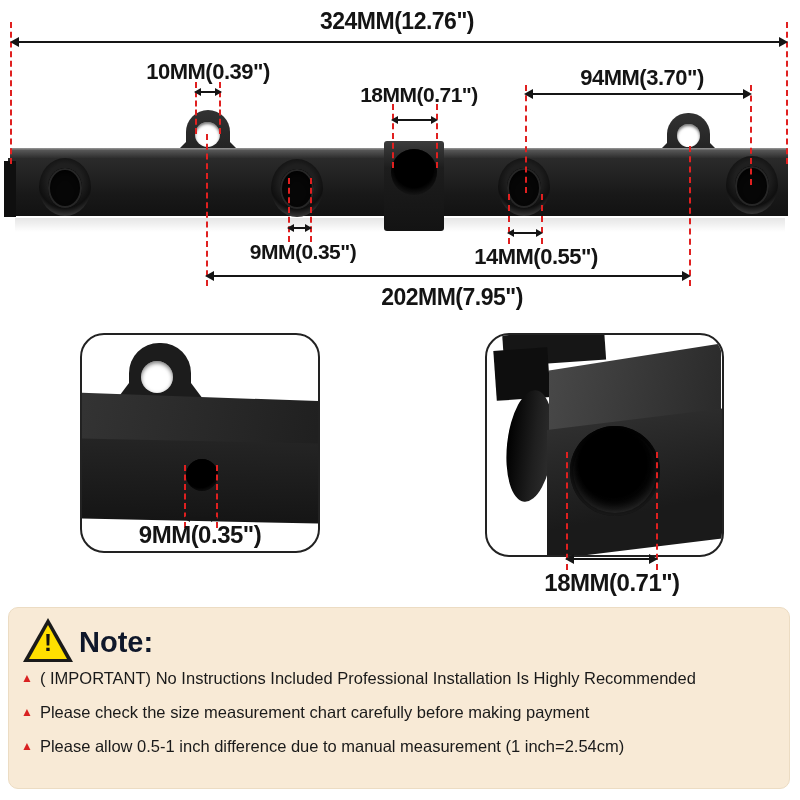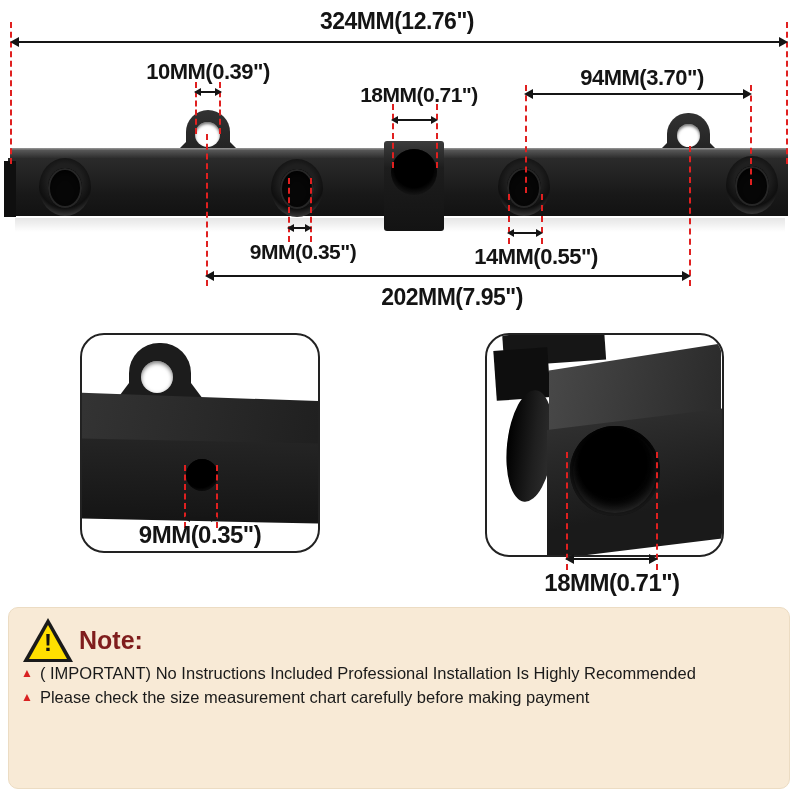--- a/index.html
+++ b/index.html
@@ -13,21 +13,21 @@
     border-top:5px solid transparent;border-bottom:5px solid transparent;border-left:9px solid #151515;}
   .harrow.sm::before{top:-3px;border-top-width:4px;border-bottom-width:4px;border-right-width:7px;}
   .harrow.sm::after{top:-3px;border-top-width:4px;border-bottom-width:4px;border-left-width:7px;}
   .dimlabel{position:absolute;font-weight:bold;color:#141414;text-align:center;
     white-space:nowrap;letter-spacing:-0.5px;z-index:7;}
   .shape{position:absolute;}
   .panel{position:absolute;background:#fff;border:2px solid #222;border-radius:24px;overflow:hidden;z-index:2;}
   .flare{position:absolute;width:0;height:0;}
   .notebox{position:absolute;left:8px;top:607px;width:780px;height:180px;background:#f8ead6;
     border:1px solid #ecdcc3;border-radius:10px;z-index:3;}
-  .bullet{font-size:16.5px;line-height:22px;color:#1a1a1a;}
+  .bullet{font-size:16.5px;line-height:32px;color:#1a1a1a;}
   .bullet .mk{color:#d92121;font-size:12px;margin-right:7px;position:relative;top:-2px;}
 </style>
 </head>
 <body>
 
 <div id="stage">
 
   <div class="shape" style="left:15px;top:218px;width:770px;height:14px;background:linear-gradient(180deg,rgba(0,0,0,0.10),rgba(0,0,0,0));z-index:1;"></div>
   <div class="shape" style="left:10px;top:148px;width:778px;height:10px;background:linear-gradient(180deg,#9a9a9a 0%,#555 25%,#2e2e2e 100%);z-index:2;"></div>
   <div class="shape" style="left:8px;top:158px;width:780px;height:58px;background:linear-gradient(180deg,#2b2b2b,#191919 60%,#121212);z-index:2;"></div>
@@ -116,20 +116,21 @@
   <div class="vdash" style="left:656px;top:452px;height:118px;"></div>
   <div class="harrow" style="left:567px;top:558px;width:89px;"></div>
   <div class="dimlabel" style="left:512px;top:569px;width:200px;font-size:24px;">18MM(0.71")</div>
 
   <div class="notebox">
     <div class="shape" style="left:14px;top:10px;width:50px;height:44px;">
       <div style="position:absolute;left:0;top:0;width:50px;height:44px;background:#1a1a1a;clip-path:polygon(50% 0,100% 100%,0 100%);"></div>
       <div style="position:absolute;left:6px;top:7px;width:38px;height:34px;background:#ffdf00;clip-path:polygon(50% 0,100% 100%,0 100%);"></div>
       <div style="position:absolute;left:0;top:13px;width:50px;text-align:center;font-size:24px;font-weight:bold;color:#111;line-height:1;">!</div>
     </div>
-    <div style="position:absolute;left:70px;top:18px;font-size:25px;font-weight:bold;color:#7f1d1d;">Note:</div>
+    <div style="position:absolute;left:70px;top:18px;font-size:29px;font-weight:bold;color:#0f172a;">Note:</div>
     <div style="position:absolute;left:12px;top:54px;width:766px;">
       <div class="bullet"><span class="mk">▲</span><span>( IMPORTANT) No Instructions Included Professional Installation Is Highly Recommended</span></div>
       <div class="bullet"><span class="mk">▲</span><span>Please check the size measurement chart carefully before making payment</span></div>
+      <div class="bullet"><span class="mk">▲</span><span>Please allow 0.5-1 inch difference due to manual measurement (1 inch=2.54cm)</span></div>
     </div>
   </div>
 
 </div>
 
 </body></html>

